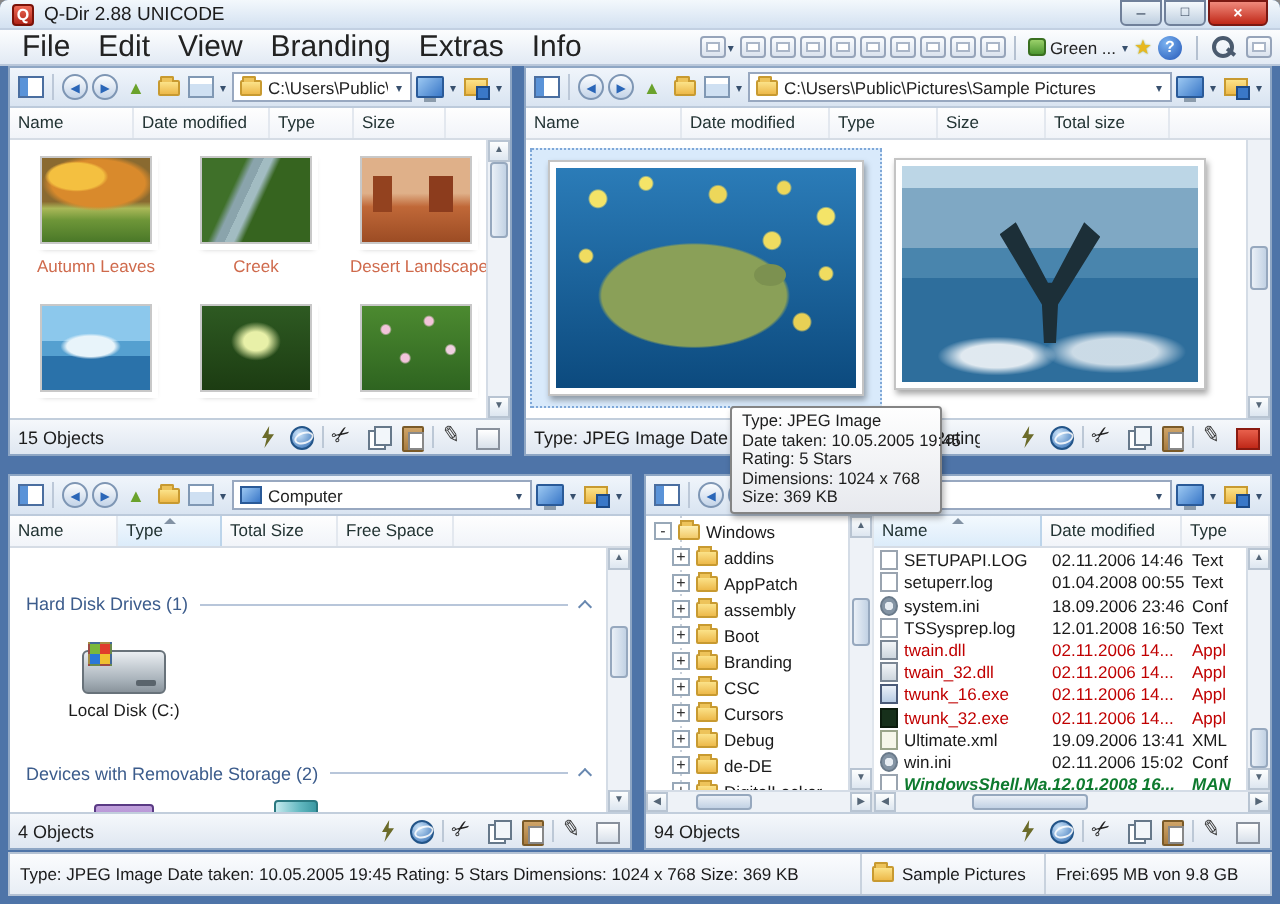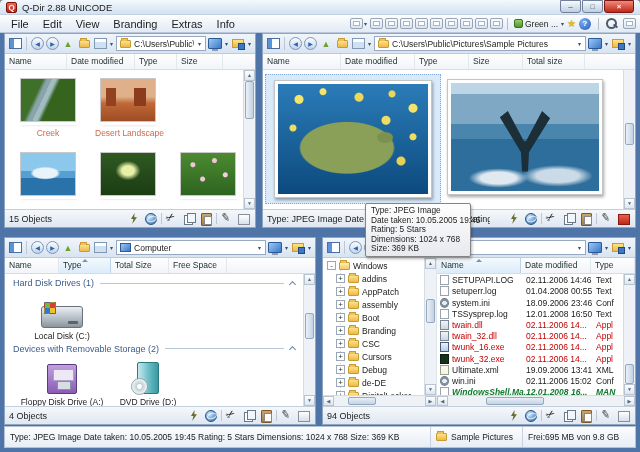--- a/index.html
+++ b/index.html
@@ -11,21 +11,21 @@
   .qicon::before{content:"Q"}
   .wtitle{font-size:9.5px;color:#1b1b1b;flex:1}
   .caps{display:flex;gap:1px;margin-top:-2px}
   .cap{width:21px;height:13px;border:1px solid #70809a;border-radius:0 0 3px 3px;background:linear-gradient(#f6fafd,#bfcfe0);display:flex;align-items:center;justify-content:center;font-size:8px;color:#2c3c52}
   .cap.min::before{content:"–"}
   .cap.max::before{content:"□";font-size:7px}
   .cap.close{width:30px;background:linear-gradient(#f08a7c,#c02818);color:#fff;border-color:#7a1812}
   .cap.close::before{content:"×";font-weight:bold}
   
   .menubar{height:18px;margin:0 -4px;background:linear-gradient(#fcfdfe,#e2eaf4);display:flex;align-items:center;padding:0 4px;border-bottom:1px solid #b9c7da}
-  .mitem{font-size:11px;color:#222;padding:1px 7px;cursor:default}
+  .mitem{font-size:15px;color:#222;padding:1px 7px;cursor:default}
   .mspacer{flex:1}
   .lbtn{width:13px;height:11px;border:1px solid #96a4ba;border-radius:2px;background:linear-gradient(#fafcfe,#dbe3ee);margin-left:2px;position:relative}
   .lbtn::before{content:"";position:absolute;left:2px;top:2px;right:2px;bottom:2px;border:1px solid #aab6c8;background:#fff}
   .dd{font-size:6px;color:#38506e;margin:0 1px}
   .qsep{width:1px;height:12px;background:#b4c0d0;margin:0 4px}
   .greenbtn{display:flex;align-items:center;gap:2px;font-size:8.5px;color:#222;padding:0 2px}
   .gicon{width:9px;height:9px;background:linear-gradient(#9ad06a,#4c9630);border:1px solid #3a7020;border-radius:2px}
   .star{font-size:10px;color:#e8b820;text-shadow:0 0 1px #8aa438}
   .star::before{content:"★"}
   .hlp{width:12px;height:12px;border-radius:50%;background:radial-gradient(circle at 35% 30%,#7ab2f0,#2558b8);color:#fff;font-size:8px;font-weight:bold;text-align:center;line-height:12px;margin:0 3px}
@@ -119,21 +119,21 @@
   .bigrow{display:flex;padding:4px 0 0 2px;align-items:flex-start}
   .selwrap{background:#d9eafb;border:1px dotted #7fa8d8;padding:5px 8px;margin-right:6px}
   .big{background:#fff;padding:3px;border:1px solid #c4c4c4;box-shadow:1px 2px 3px rgba(0,0,0,.35)}
   .bimg{width:150px;height:110px;position:relative;overflow:hidden}
   .art-turtle{background:radial-gradient(circle at 14% 14%,#f4e468 0 4px,rgba(0,0,0,0) 5px),radial-gradient(circle at 30% 7%,#f4e468 0 3px,rgba(0,0,0,0) 4px),radial-gradient(circle at 54% 12%,#edd75a 0 4px,rgba(0,0,0,0) 5px),radial-gradient(circle at 76% 9%,#edd75a 0 3px,rgba(0,0,0,0) 4px),radial-gradient(circle at 90% 22%,#f4e468 0 4px,rgba(0,0,0,0) 5px),radial-gradient(circle at 72% 33%,#f0dc60 0 4px,rgba(0,0,0,0) 5px),radial-gradient(circle at 90% 48%,#f0dc60 0 3px,rgba(0,0,0,0) 4px),radial-gradient(circle at 10% 40%,#f0dc60 0 3px,rgba(0,0,0,0) 4px),radial-gradient(circle at 82% 70%,#e8d055 0 4px,rgba(0,0,0,0) 5px),radial-gradient(ellipse 32% 24% at 46% 58%,#8aa058 0 96%,rgba(0,0,0,0)),linear-gradient(180deg,#2b7cb8,#0c4a7e)}
   .art-turtle::before{content:"";position:absolute;left:66%;top:44%;width:16px;height:11px;border-radius:50%;background:#7c9150}
   .art-whale{background:radial-gradient(ellipse 20% 9% at 32% 88%,rgba(255,255,255,.85) 0 60%,rgba(0,0,0,0)),radial-gradient(ellipse 24% 10% at 72% 86%,rgba(255,255,255,.75) 0 60%,rgba(0,0,0,0)),linear-gradient(180deg,#bcd6e6 0 10%,#7fa8c4 10% 38%,#4985ad 38% 52%,#2e6e9c 52% 100%)}
   .art-whale::before{content:"";position:absolute;left:33%;top:26%;width:34%;height:56%;background:#1c2f38;clip-path:polygon(0 10%,16% 0,48% 50%,52% 50%,84% 0,100% 12%,58% 68%,56% 100%,44% 100%,42% 68%)}
   
   .blc{padding:4px 8px 0;font-size:9px}
-  .grp{display:flex;align-items:center;color:#3c5c8c;font-size:9px;margin-top:0}
+  .grp{display:flex;align-items:center;color:#3c5c8c;font-size:9px;margin-top:19px}
   .grp .gline{flex:1;height:1px;background:#b8c6da;margin:0 6px}
   .chev{width:5px;height:5px;border-left:1px solid #6888b0;border-top:1px solid #6888b0;transform:rotate(45deg);margin-top:2px}
   .drow{display:flex;padding:6px 0 2px 6px}
   .ditem{width:86px;text-align:center}
   .dicoW{height:34px;display:flex;align-items:flex-end;justify-content:center}
   .dico{position:relative}
   .ditem[data-icon="hdd"] .dico{width:42px;height:22px;background:linear-gradient(180deg,#eaeef2,#a8b2ba 70%,#8a949c);border:1px solid #68727a;border-radius:3px}
   .ditem[data-icon="hdd"] .dico::after{content:"";position:absolute;right:4px;bottom:3px;width:10px;height:3px;background:#5a646c;border-radius:1px}
   .ditem[data-icon="hdd"] .dico::before{content:"";position:absolute;left:2px;top:-5px;width:10px;height:10px;background:conic-gradient(#e03c2c 0 25%,#f0c030 0 50%,#2a78d8 0 75%,#7ab83c 0);border:1px solid rgba(90,90,90,.5)}
   .ditem[data-icon="floppy"] .dico{width:30px;height:30px;background:linear-gradient(180deg,#c0a0dc,#8a5cb4);border:1px solid #5a3a84;border-radius:2px}
@@ -256,20 +256,24 @@
       </div>
       <div class="phead">
         <span class="hc">Name</span>
         <span class="hc">Date modified</span>
         <span class="hc">Type</span>
         <span class="hc">Size</span>
       </div>
       <div class="pbody">
         <div class="pcontent">
           <div class="thumbrow">
+              <div class="titem" data-icon="autumn">
+              <div class="timg"></div>
+              <div class="tlabel">Autumn Leaves</div>
+            </div>
               <div class="titem" data-icon="creek">
               <div class="timg"></div>
               <div class="tlabel">Creek</div>
             </div>
               <div class="titem" data-icon="desert">
               <div class="timg"></div>
               <div class="tlabel">Desert Landscape</div>
             </div>
             </div>
           <div class="thumbrow r2">

